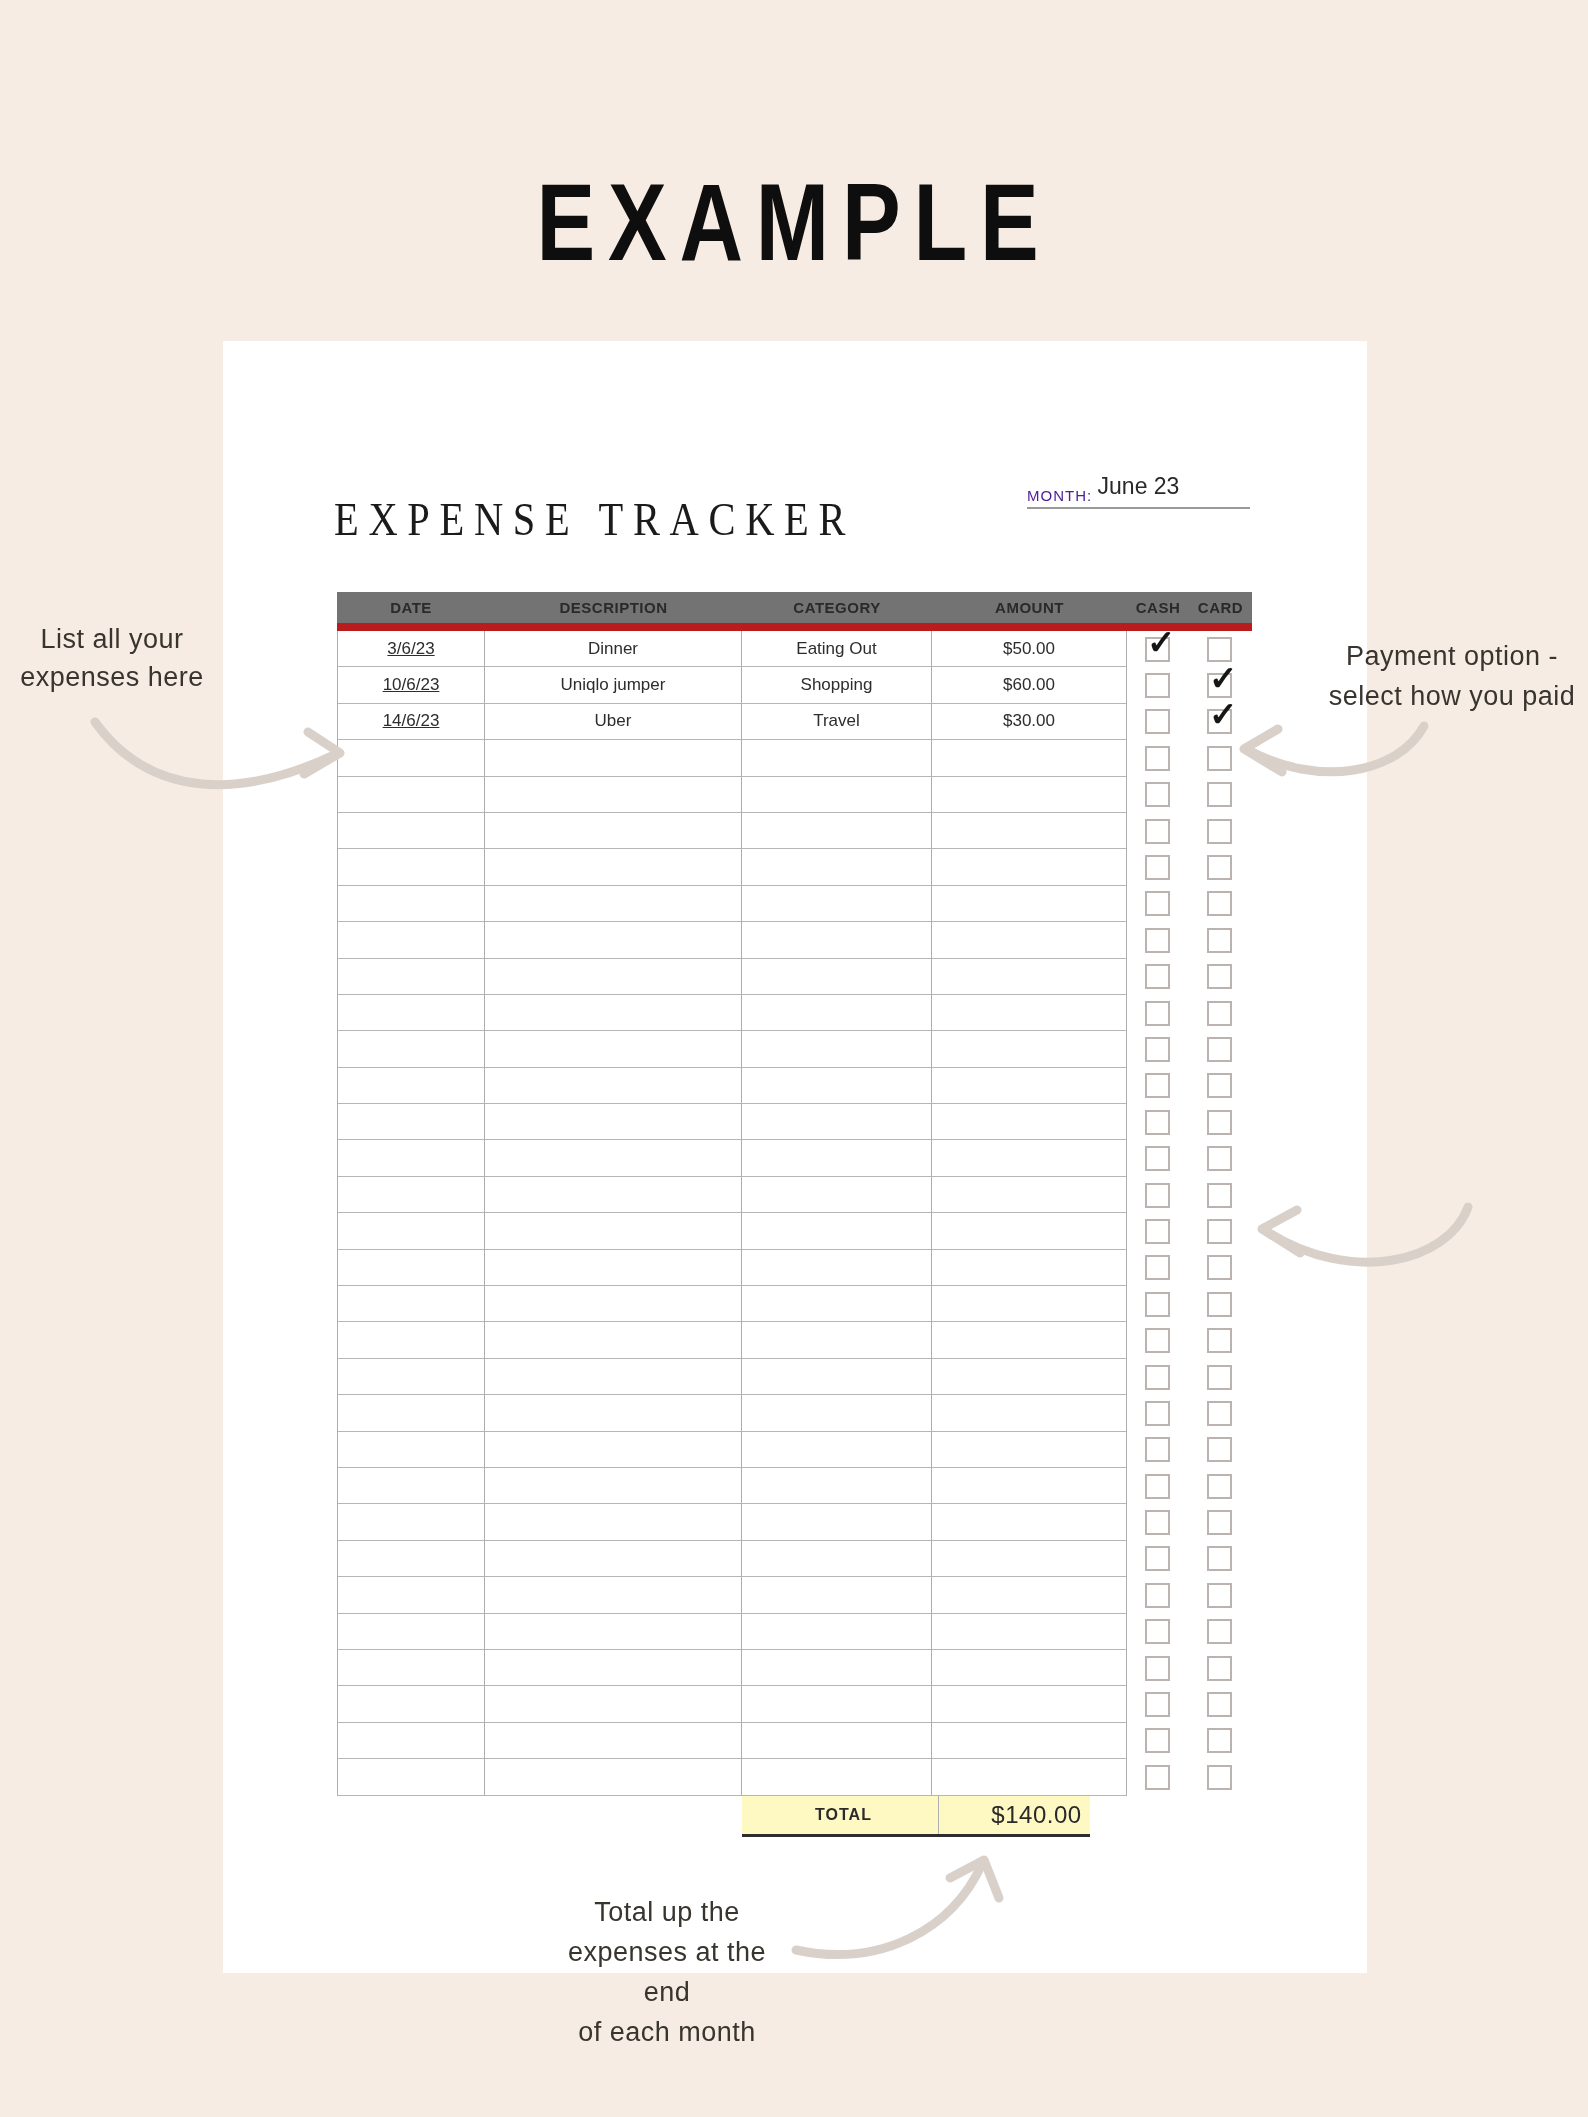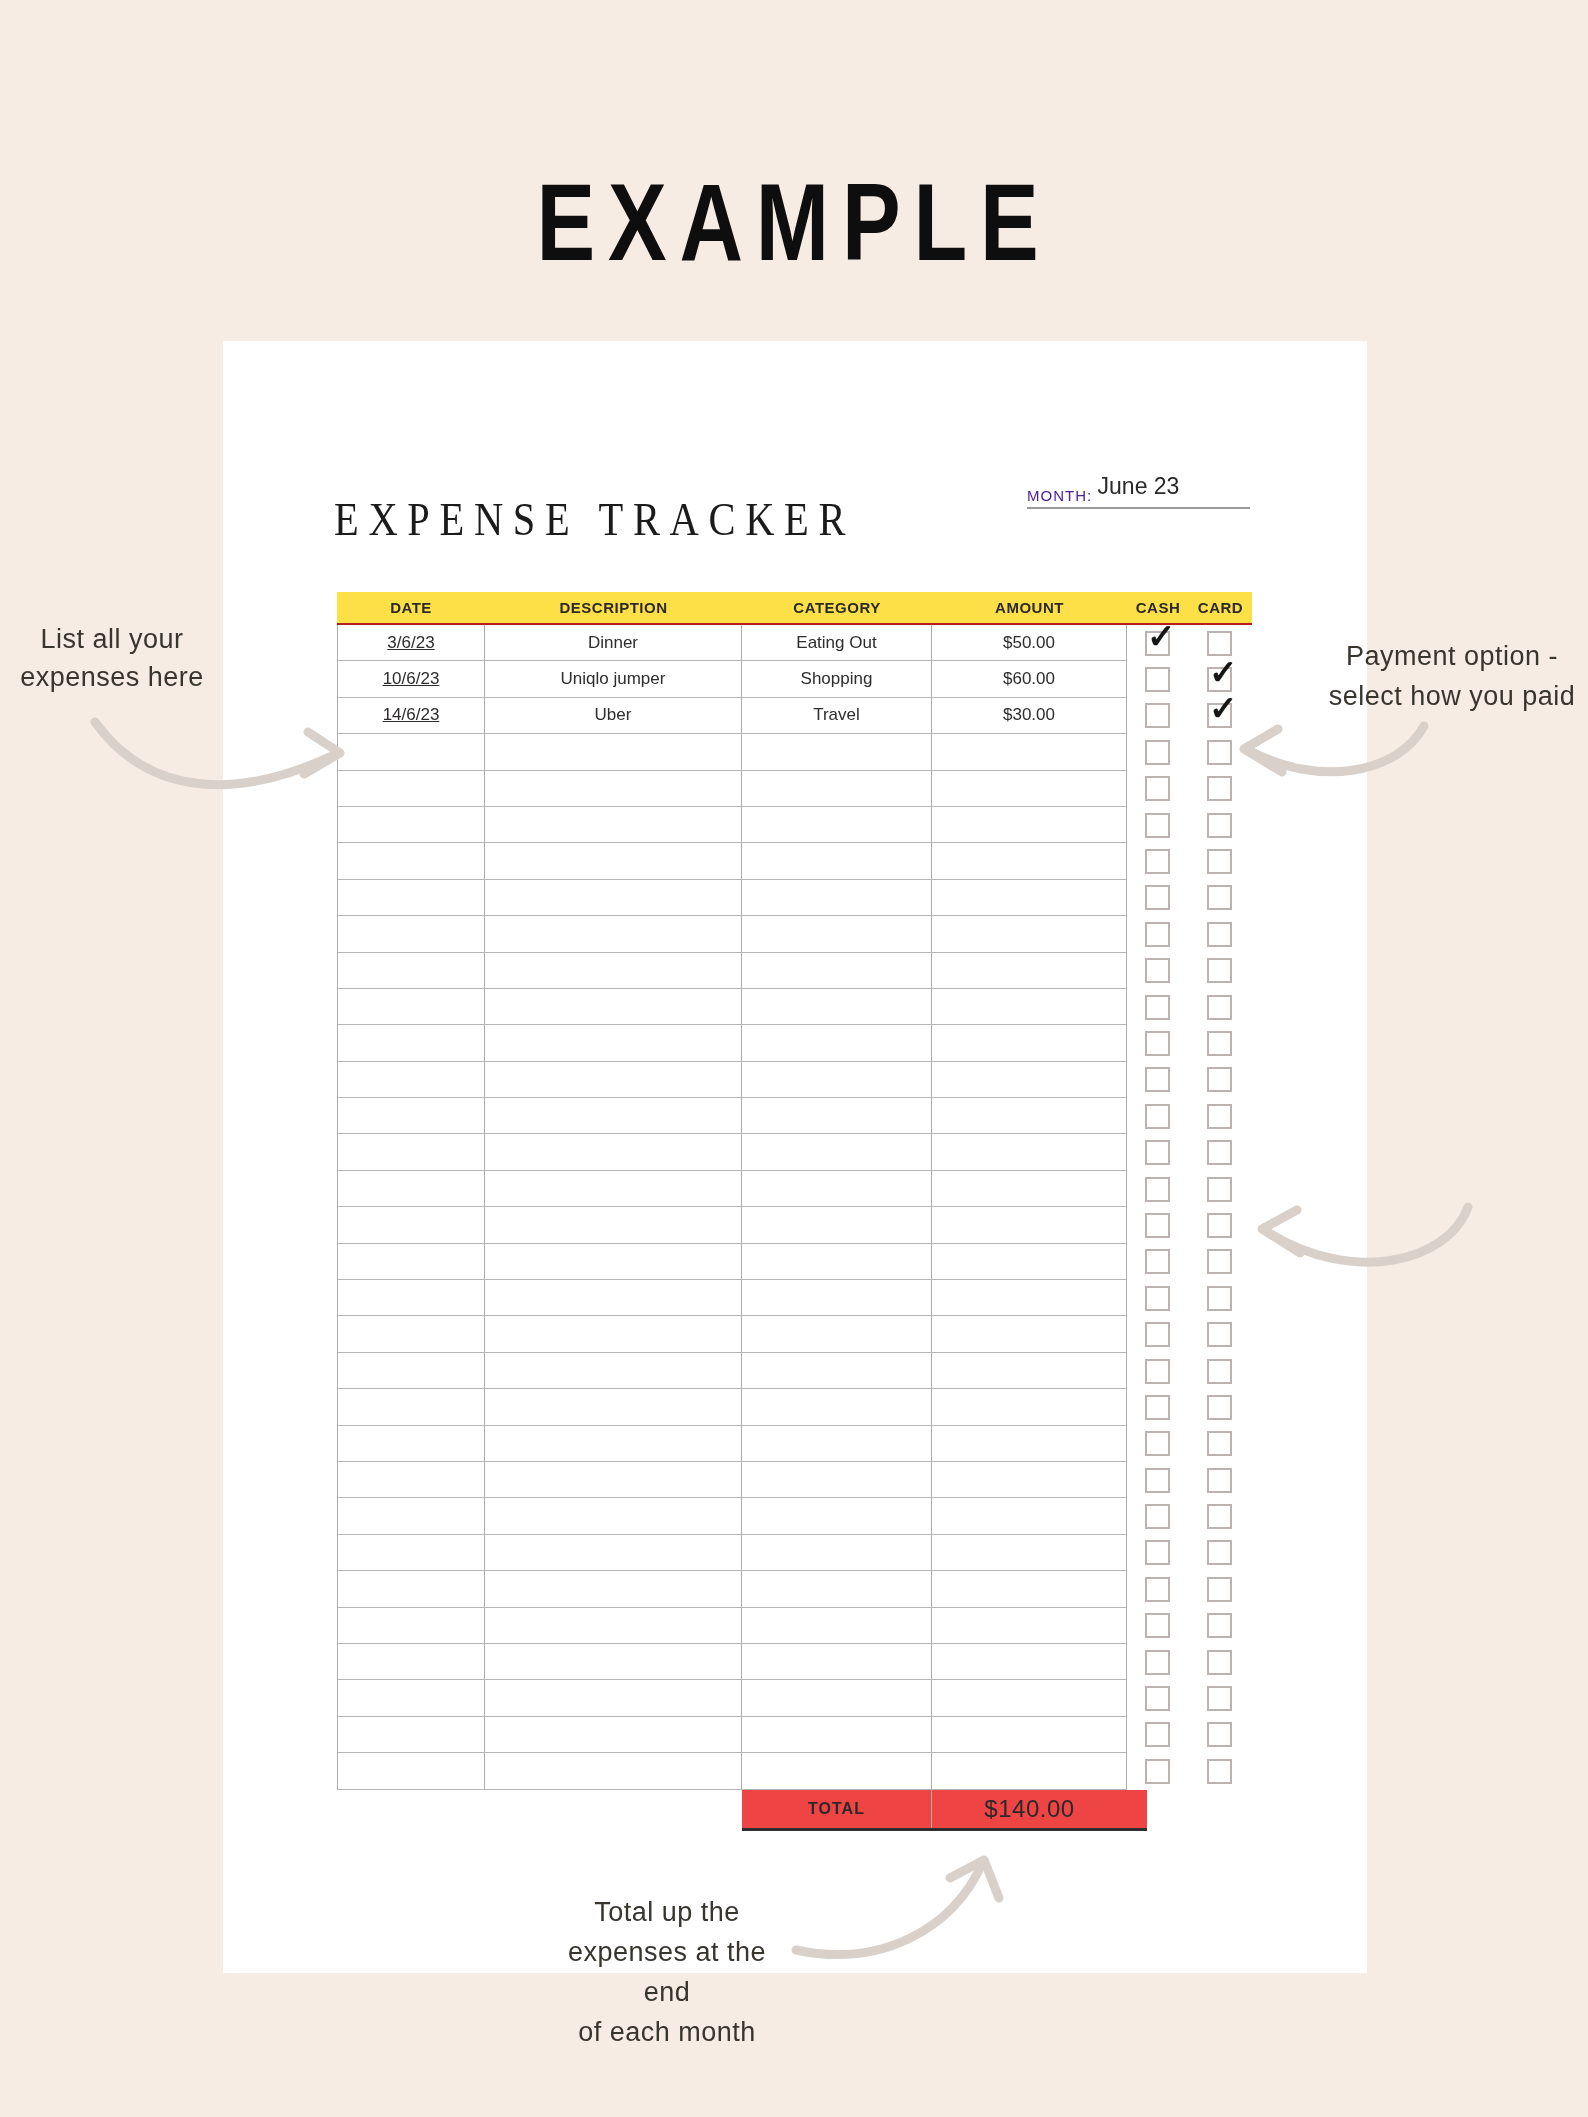--- a/index.html
+++ b/index.html
@@ -41,22 +41,22 @@
     text-align:center;font-size:23px;color:#2a2828;
   }
   .month-line{
     position:absolute;left:804px;top:166px;width:223px;height:0;
     border-top:2px solid #9a9a9a;
   }
   
   .tracker{position:absolute;left:114px;top:251px;width:915px;}
   .thead{
     display:grid;grid-template-columns:148px 257px 190px 195px 62px 63px;
-    height:31px;background:#fde047;
-    border-bottom:2px solid #b91c1c;
+    height:31px;background:#737373;
+    border-bottom:8px solid #b91c1c;
   }
   .thead .hcell{
     display:flex;align-items:center;justify-content:center;
     font-size:15px;font-weight:700;color:#2b2929;letter-spacing:.5px;
   }
   .trow{display:grid;grid-template-columns:148px 257px 190px 195px 125px;height:36.4px;box-sizing:border-box;}
   .trow .cell{
     display:flex;align-items:center;justify-content:center;
     box-sizing:border-box;
     border-bottom:1px solid #b6b6b6;border-right:1px solid #adadad;
@@ -69,24 +69,25 @@
   }
   .cb{
     position:relative;width:25px;height:25px;box-sizing:border-box;
     border:2px solid #bab3af;background:#fff;
   }
   .cb .tick{
     position:absolute;left:0px;top:-14px;
     font-size:34px;font-weight:700;color:#161616;line-height:1;
   }
   .total-row{
-    margin-left:405px;width:405px;height:38px;
+    margin-left:405px;width:341px;height:38px;
     display:grid;grid-template-columns:190px 195px;
-    background:#ef4444;box-sizing:content-box;
+    background:#fef9c3;box-sizing:content-box;
     border-bottom:3px solid #2e2d2d;
+    padding-left:7px;
   }
   .total-row .tcell{
     display:flex;align-items:center;justify-content:center;box-sizing:border-box;
   }
   .total-row .t-label{font-size:16px;font-weight:700;letter-spacing:1px;color:#2b2929;border-right:1px solid #b0b0b0;}
   .total-row .t-amount{font-size:24px;color:#2b2929;letter-spacing:.5px;}
   
   .note{
     position:absolute;text-align:center;
     color:#38342e;font-size:27px;font-weight:300;line-height:38px;

